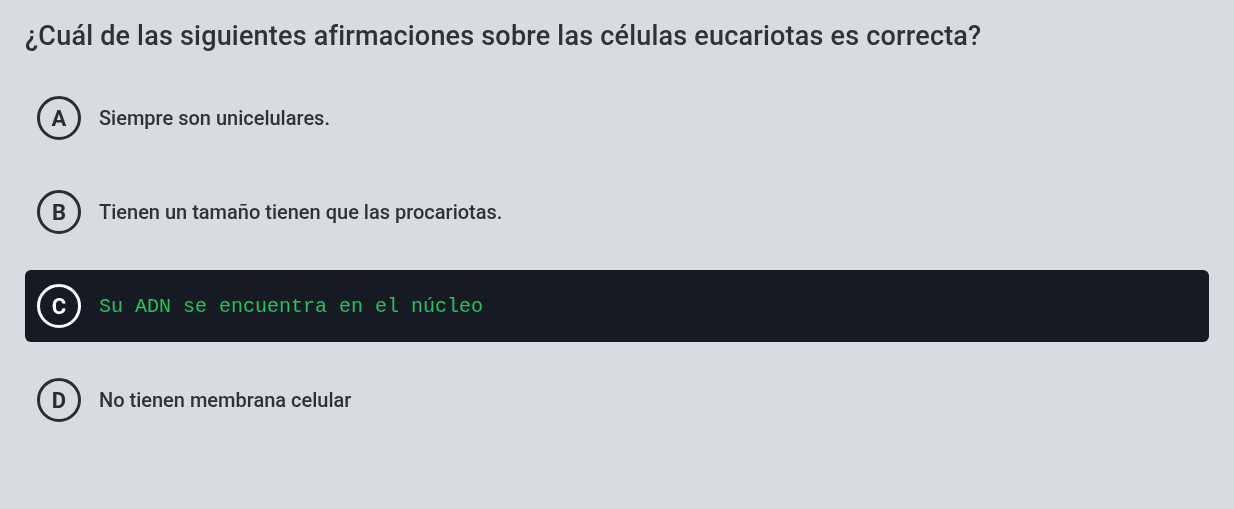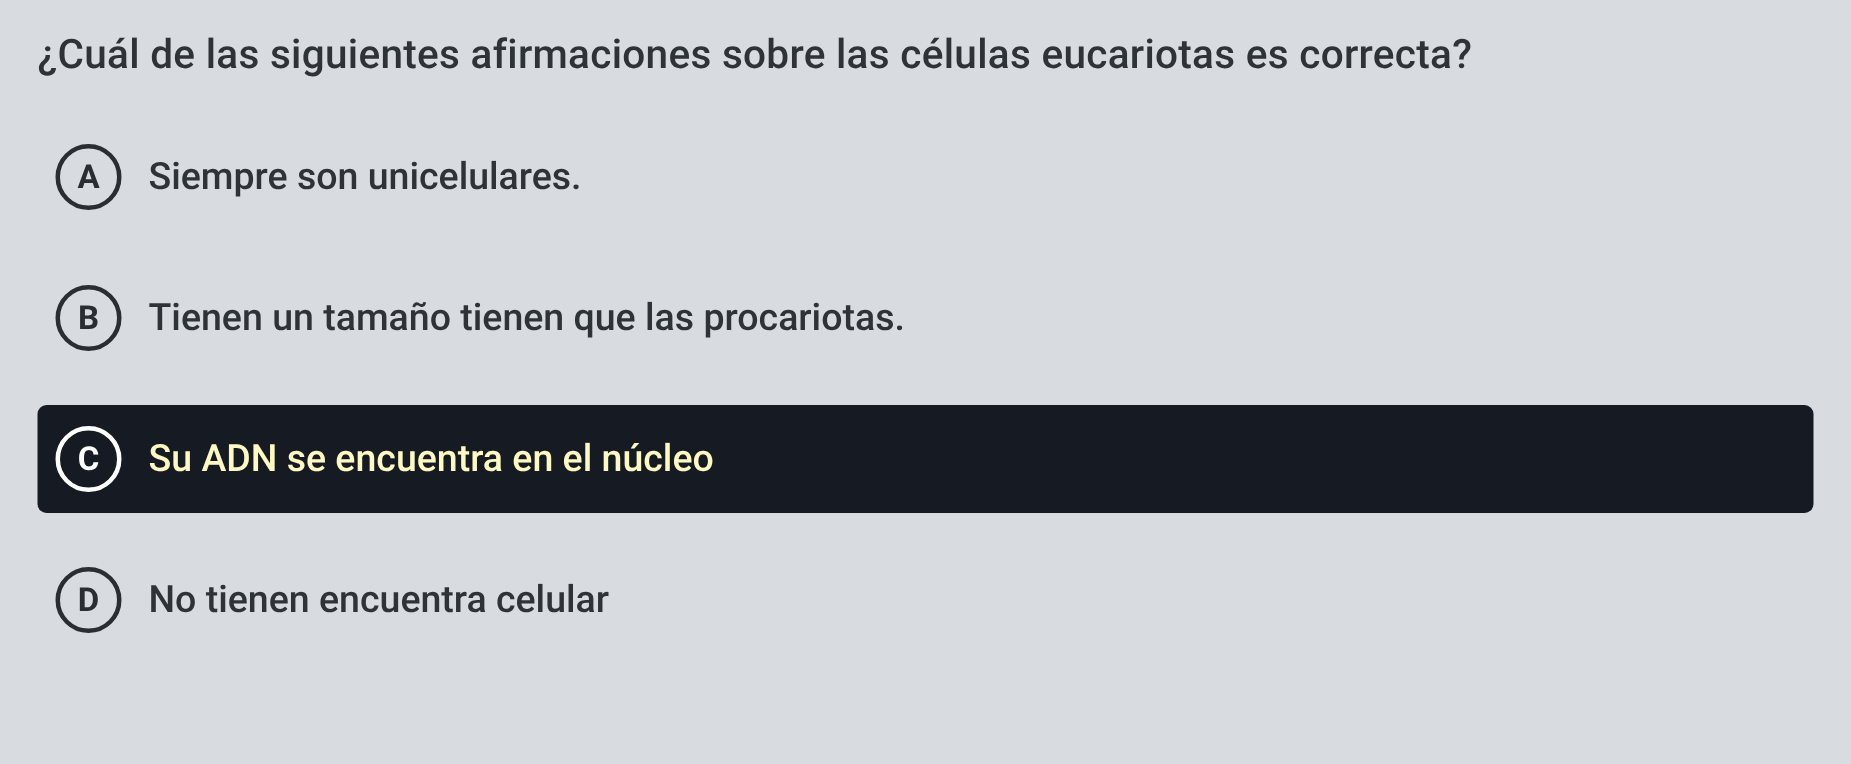--- a/index.html
+++ b/index.html
@@ -51,26 +51,27 @@
       font-weight: 700;
       color: #2a2e33;
       flex-shrink: 0;
       background: transparent;
     }
     .option-row.selected .option-circle {
       border-color: #ffffff;
       color: #ffffff;
     }
     .option-text {
-      font-size: 25px;
+      font-size: 20px;
       font-weight: 500;
       color: #2e3338;
     }
     .option-row.selected .option-text {
-      color: #fef9c3;
+      color: #22c55e;
+      font-family: Liberation Mono, monospace;
     }
   </style>
 </head>
 <body>
 
 <div class="question-text">¿Cuál de las siguientes afirmaciones sobre las células eucariotas es correcta?</div>
 
 <div class="options-list">
 
   <div class="option-row">
@@ -83,16 +84,16 @@
     <div class="option-text">Tienen un tamaño tienen que las procariotas.</div>
   </div>
 
   <div class="option-row selected">
     <div class="option-circle">C</div>
     <div class="option-text">Su ADN se encuentra en el núcleo</div>
   </div>
 
   <div class="option-row">
     <div class="option-circle">D</div>
-    <div class="option-text">No tienen encuentra celular</div>
+    <div class="option-text">No tienen membrana celular</div>
   </div>
 
 </div>
 
 </body></html>

